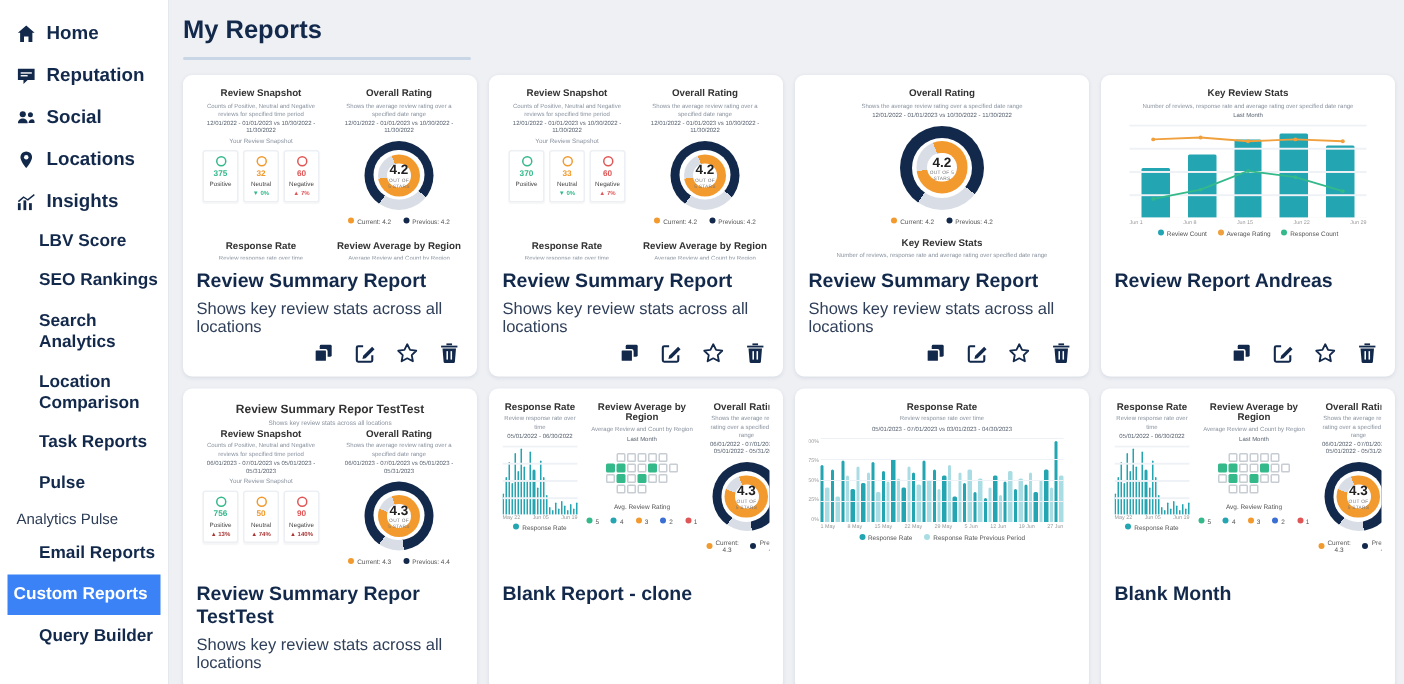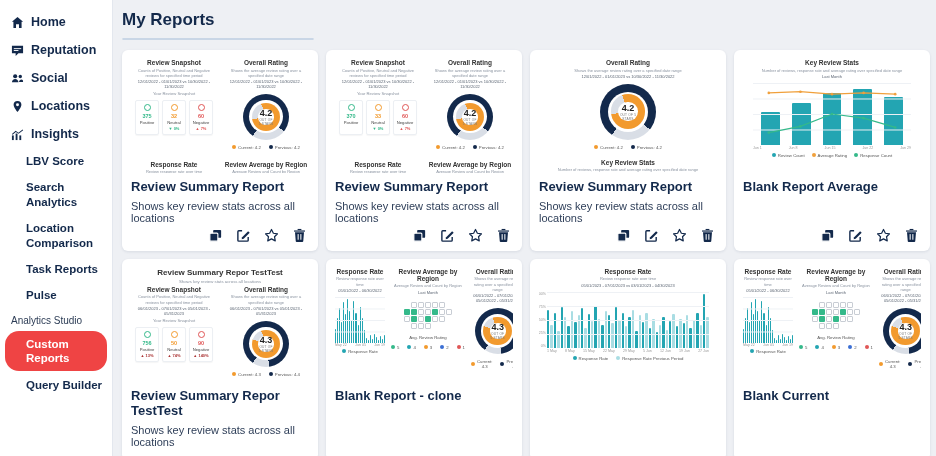--- a/index.html
+++ b/index.html
@@ -4,21 +4,21 @@
 <style>
   *{margin:0;padding:0;box-sizing:border-box}
   html,body{width:936px;height:456px;overflow:hidden}
   body{font-family:"Liberation Sans",sans-serif;background:#eef0f4;color:#13294b;display:flex}
   
   aside{width:113px;min-width:113px;background:#fff;border-right:1px solid #e3e7ee;padding-top:8px;height:456px;overflow:hidden}
   .nav-item{display:flex;align-items:center;gap:7px;padding:7px 0 7px 11px;font-size:12.5px;font-weight:bold;color:#13294b;cursor:pointer}
   .nav-item svg{width:13px;height:13px;flex:none}
   .sec-label{font-size:10px;color:#2c3c55;padding:6px 0 4px 11px}
   .sub-item{font-size:11.5px;font-weight:600;color:#13294b;padding:6px 6px 6px 26px;line-height:1.25;cursor:pointer}
-  .sub-item.active{background:#ef4444;color:#fff;border-radius:14px;margin:1px 5px 1px 5px;padding-left:21px}
+  .sub-item.active{background:#3b82f6;color:#fff;border-radius:0;margin:1px 5px 1px 5px;padding-left:4px}
   
   main{flex:1;display:flex;flex-direction:column;height:456px;overflow:hidden}
   .topbar{display:flex;align-items:center;justify-content:space-between;padding:10px 8px 4px 9px}
   .topbar h1{font-size:17px;font-weight:800;color:#13294b}
   .top-right{display:flex;gap:8px;align-items:center}
   .search{position:relative;width:168px}
   .search input{width:100%;height:27px;border:1px solid #e0e4ea;border-radius:4px;padding:0 26px 0 9px;font-size:11px;font-family:"Liberation Sans",sans-serif;color:#333;background:#fff;outline:none}
   .search input::placeholder{color:#444}
   .search svg{position:absolute;right:8px;top:7px;width:12px;height:12px}
   .btn-create{height:27px;background:#e0703a;color:#fff;border:none;border-radius:4px;font-size:11px;font-weight:bold;padding:0 10px;font-family:"Liberation Sans",sans-serif;cursor:pointer}
@@ -122,25 +122,27 @@
           <svg viewBox="0 0 14 14" fill="currentColor">
             <rect x="1" y="8" width="2" height="5"></rect>
             <rect x="5" y="6" width="2" height="7"></rect>
             <rect x="9" y="8" width="2" height="5"></rect>
             <path d="M1 6.5L5 3l3 2 4.5-3.5.6.8L8.2 6.3l-3-2L1.7 7.3z"></path>
           </svg>
         </span>
         <span>Insights</span>
       </div>
       <div class="sub-item">LBV Score</div>
+      <div class="sub-item">SEO Rankings</div>
       <div class="sub-item">Search Analytics</div>
       <div class="sub-item">Location Comparison</div>
       <div class="sub-item">Task Reports</div>
       <div class="sub-item">Pulse</div>
-      <div class="sec-label">Analytics Studio</div>
+      <div class="sec-label">Analytics Pulse</div>
+      <div class="sub-item">Email Reports</div>
       <div class="sub-item active">Custom Reports</div>
       <div class="sub-item">Query Builder</div>
     </nav>
 </aside>
 
 <main>
   <div class="topbar">
     <h1>My Reports</h1>
   </div>
   <div class="tabs">
@@ -444,21 +446,21 @@
                 <i class="dot" style="background: rgb(240, 160, 60);"></i>
                 <span>Average Rating</span>
               </span>
               <span class="li">
                 <i class="dot" style="background: rgb(52, 185, 138);"></i>
                 <span>Response Count</span>
               </span>
             </div>
           </div>
         </div>
-        <h3>Blank Report Average</h3>
+        <h3>Review Report Andreas</h3>
         <div class="actions">
           <span><svg viewBox="0 0 16 16" fill="currentColor">
               <rect x="5.5" y="2" width="8.5" height="8.5" rx="1"></rect>
               <rect x="2" y="5.5" width="8.5" height="8.5" rx="1" stroke="#fff" stroke-width="1.2"></rect>
             </svg></span>
           <span><svg viewBox="0 0 16 16" fill="none">
               <path d="M13 9.5V13a1 1 0 0 1-1 1H3a1 1 0 0 1-1-1V4a1 1 0 0 1 1-1h3.5" stroke="currentColor" stroke-width="1.5"></path>
               <path d="M6.5 9.8l6.4-6.4 1.7 1.7-6.4 6.4-2.2.5z" fill="currentColor"></path>
             </svg></span>
           <span><svg viewBox="0 0 16 16" fill="none">
@@ -907,17 +909,17 @@
                   <span>Current: 4.3</span>
                 </span>
                 <span class="li">
                   <i class="dot" style="background: rgb(19, 41, 75);"></i>
                   <span>Previous: 4.4</span>
                 </span>
               </div>
             </div>
           </div>
         </div>
-        <h3>Blank Current</h3>
+        <h3>Blank Month</h3>
         <div class="actions"></div>
       </div>
     </div>
 </main>
 
 </body></html>

